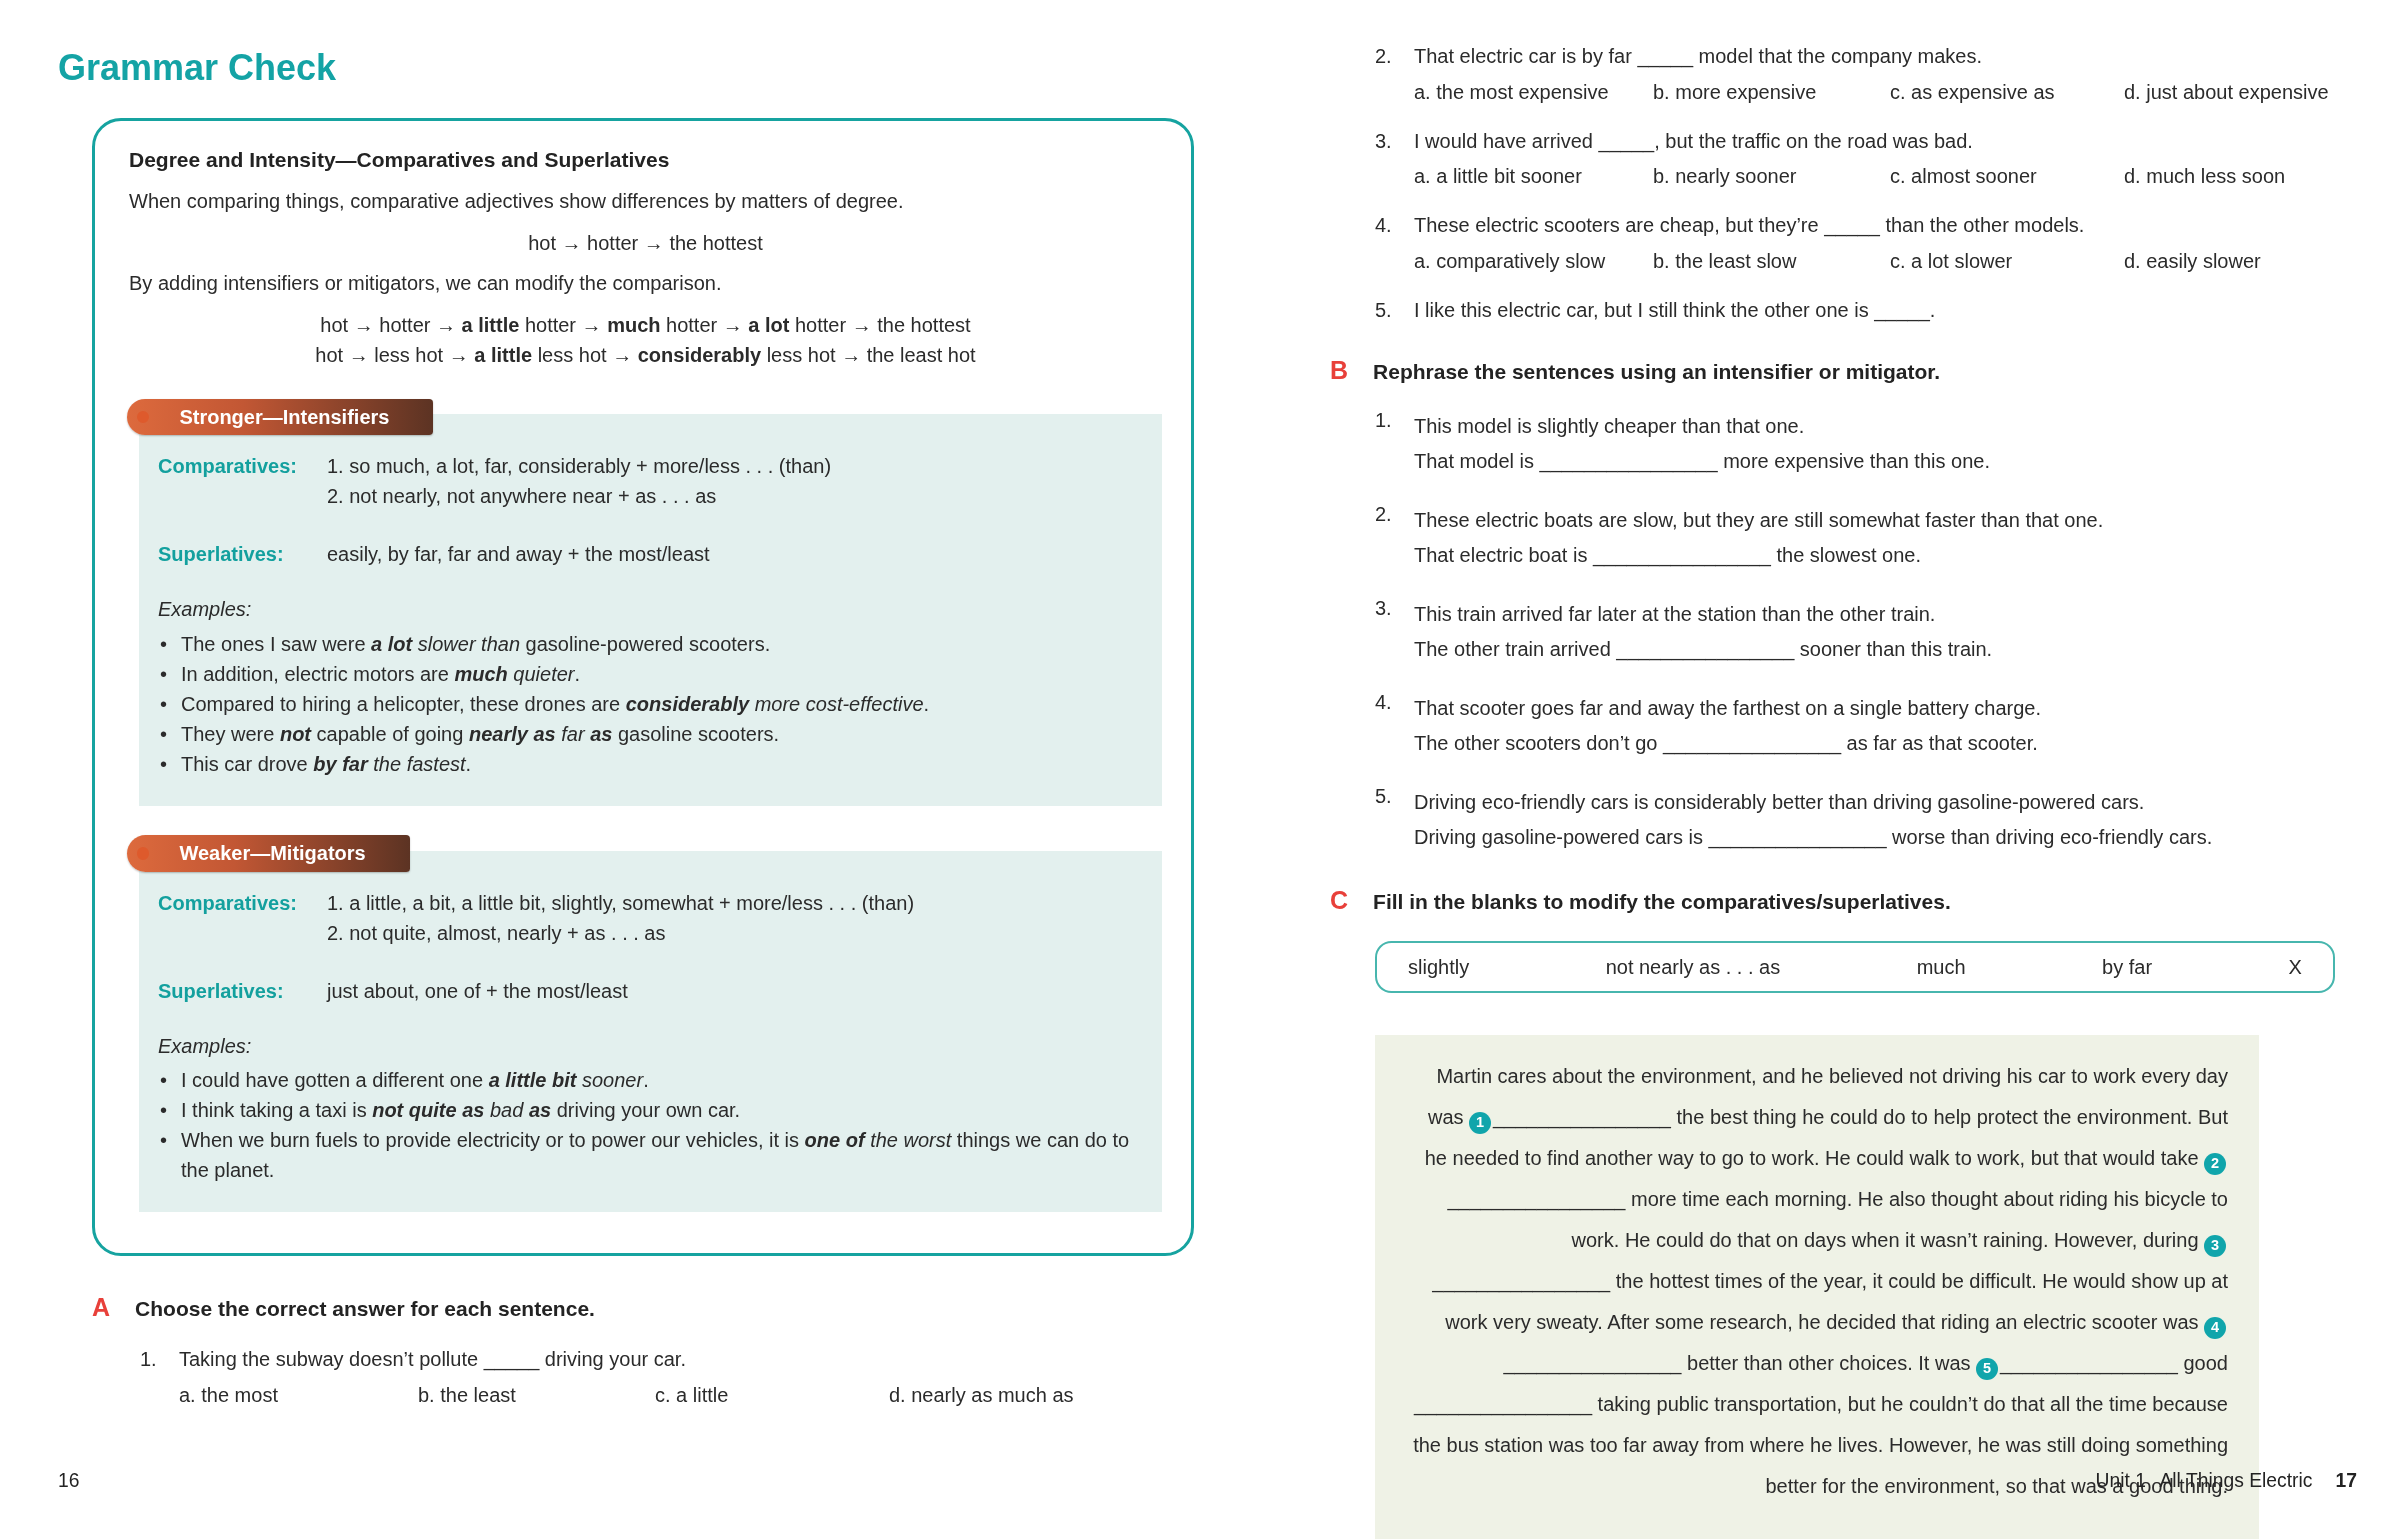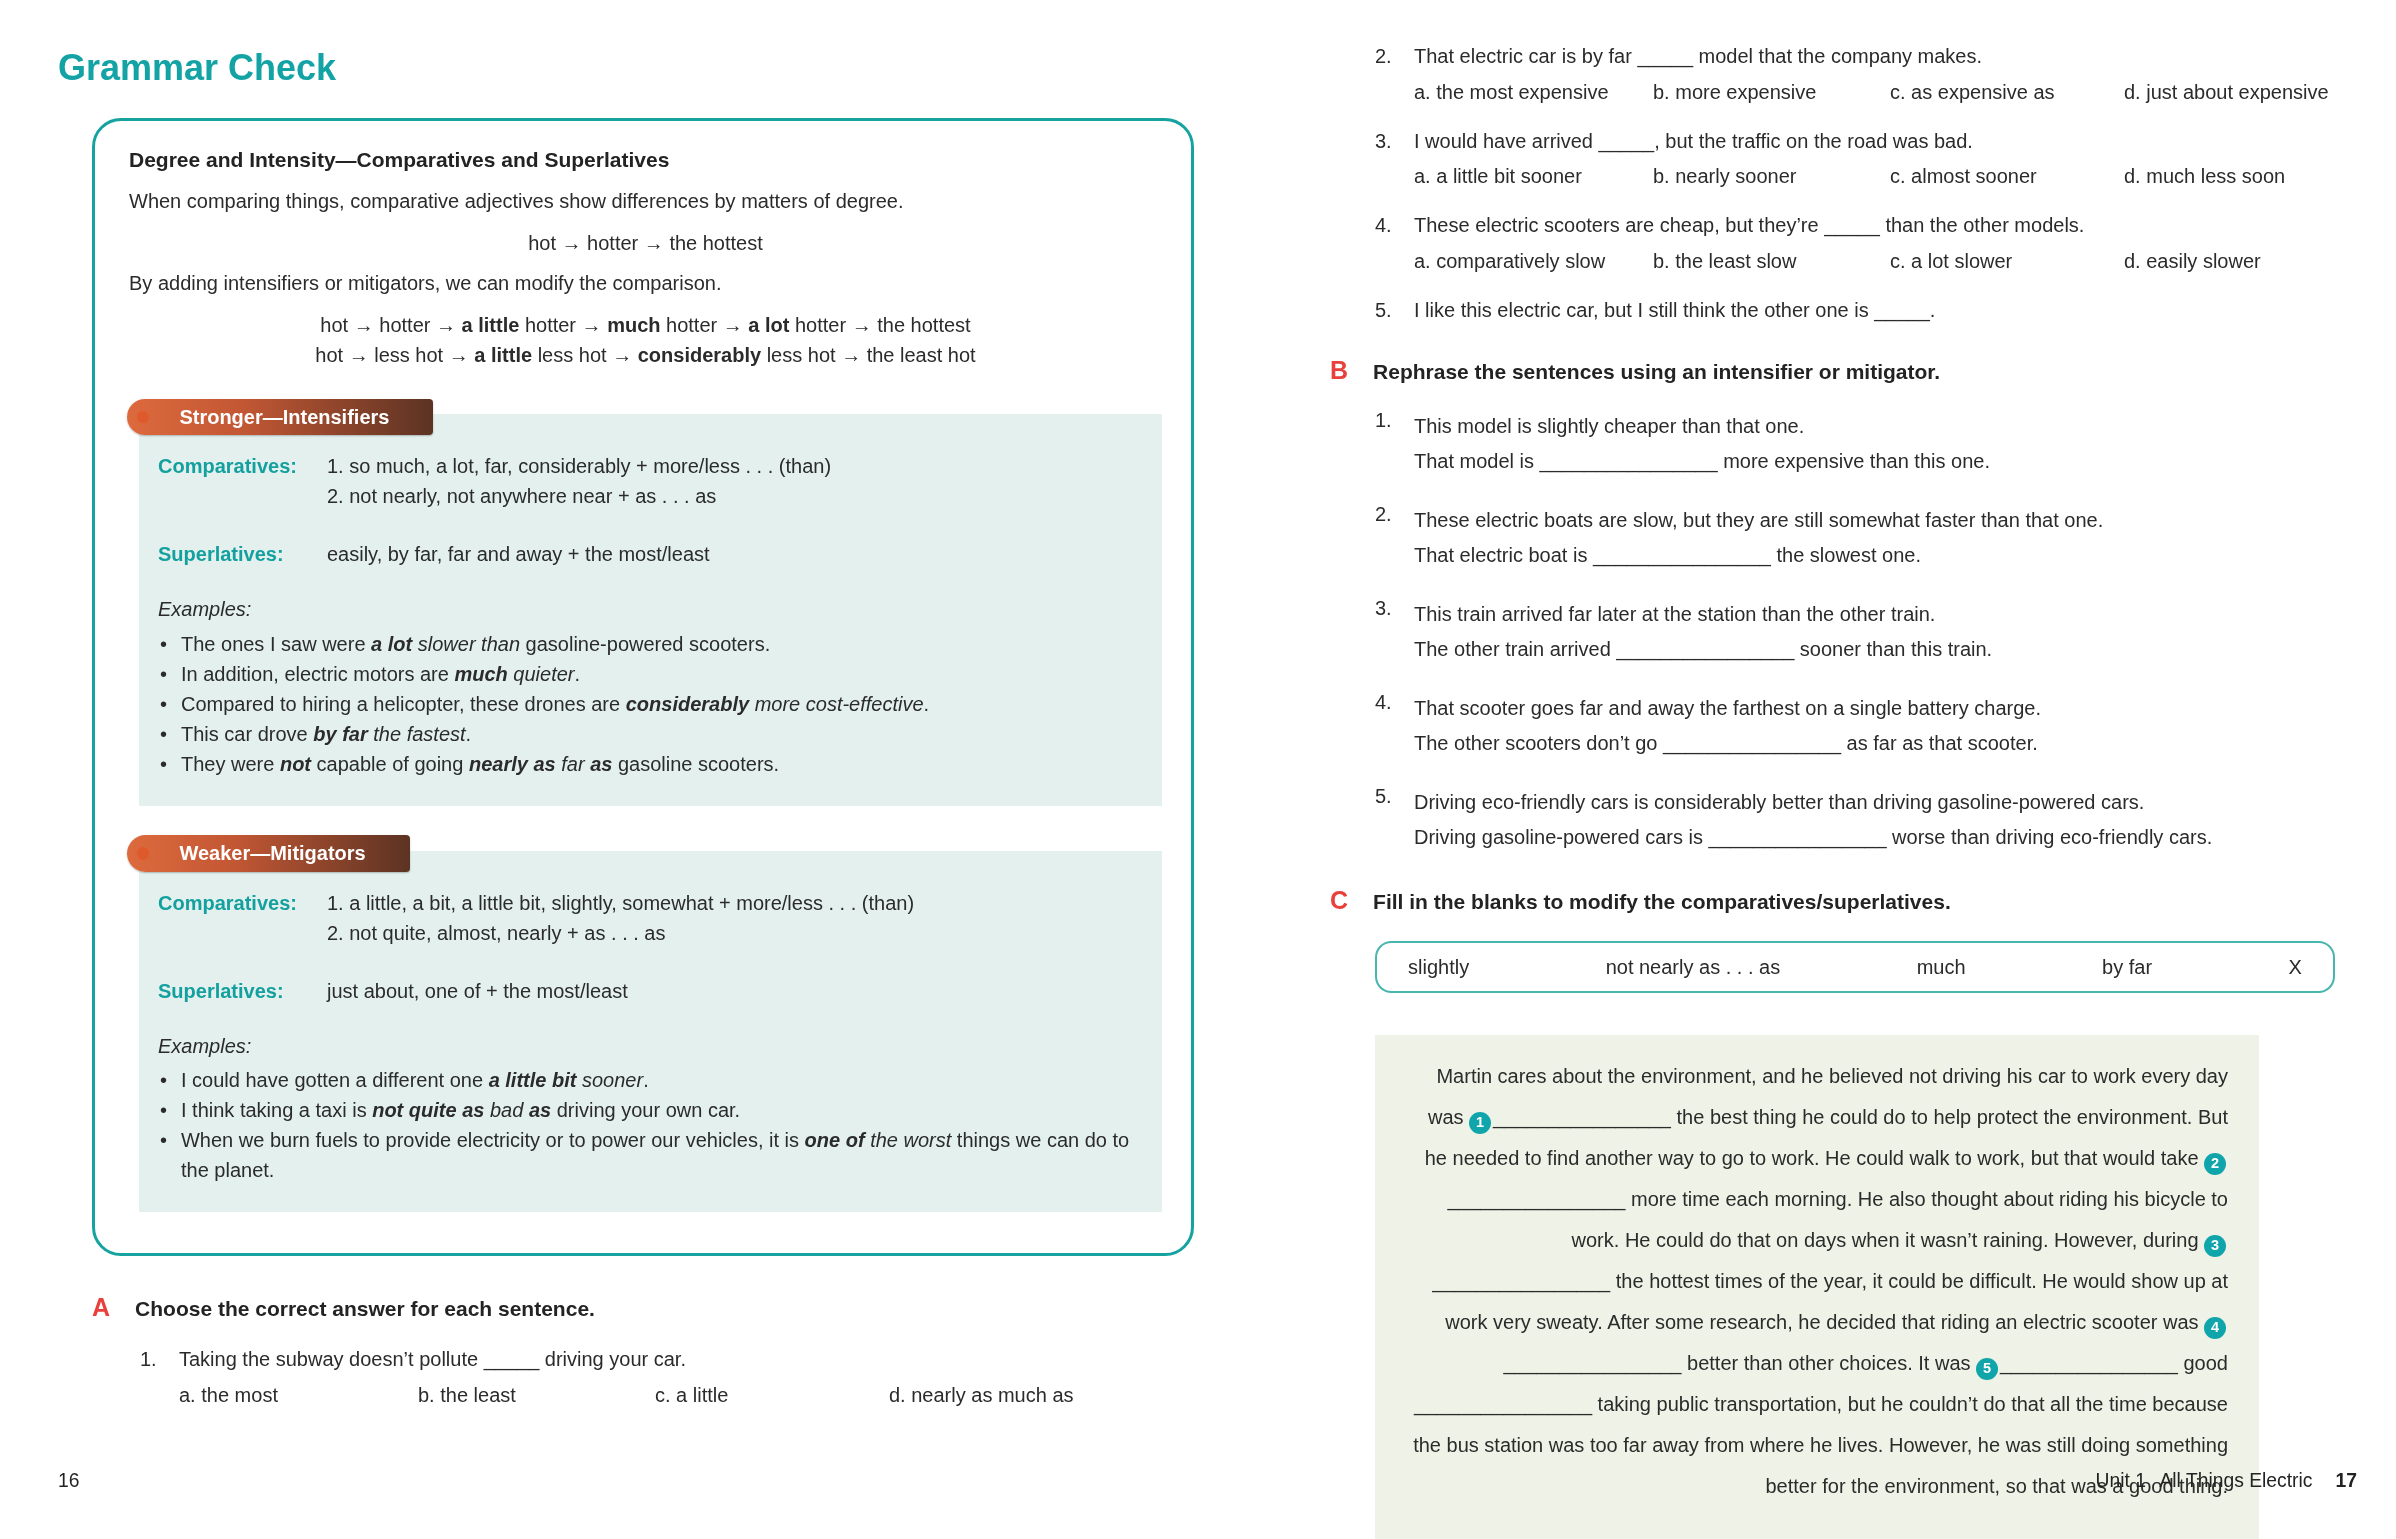--- a/index.html
+++ b/index.html
@@ -125,22 +125,22 @@
               <div class="rule-label">Superlatives:</div>
               <div>
                 <div>easily, by far, far and away + the most/least</div>
               </div>
             </div>
             <div class="examples-label">Examples:</div>
             <ul class="examples">
               <li>The ones I saw were <b><i>a lot</i></b> <i>slower than</i> gasoline-powered scooters.</li>
               <li>In addition, electric motors are <b><i>much</i></b> <i>quieter</i>.</li>
               <li>Compared to hiring a helicopter, these drones are <b><i>considerably</i></b> <i>more cost-effective</i>.</li>
+              <li>They were <b><i>not</i></b> capable of going <b><i>nearly as</i></b> <i>far</i> <b><i>as</i></b> gasoline scooters.</li>
               <li>This car drove <b><i>by far</i></b> <i>the fastest</i>.</li>
-              <li>They were <b><i>not</i></b> capable of going <b><i>nearly as</i></b> <i>far</i> <b><i>as</i></b> gasoline scooters.</li>
             </ul>
           </div></div>
         <div class="rule-block"><div class="rule-badge">
             <span class="badge-dot"></span>
             <span>Weaker—Mitigators</span>
           </div><div class="rule-body">
             <div class="rule-row">
               <div class="rule-label">Comparatives:</div>
               <div>
                 <div>1. a little, a bit, a little bit, slightly, somewhat + more/less . . . (than)</div>

